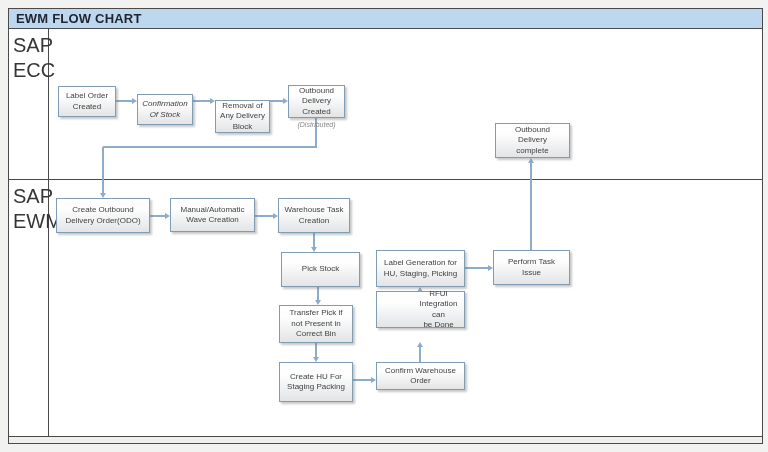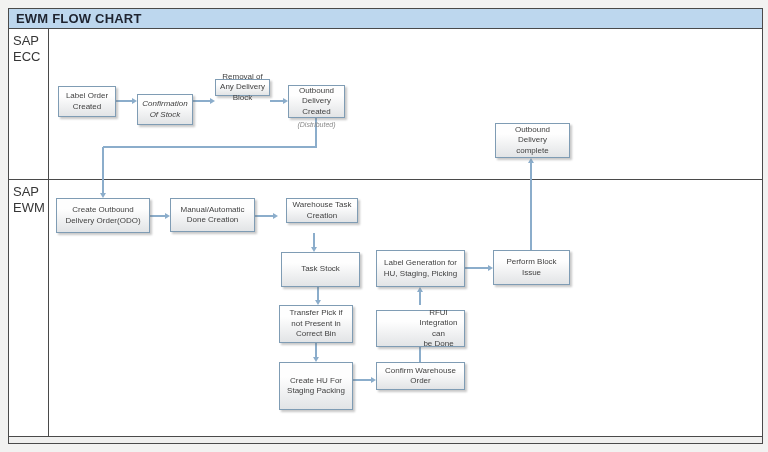--- a/index.html
+++ b/index.html
@@ -22,21 +22,21 @@
     background:var(--title-bg); display:flex; align-items:center; padding-left:7px;
     font-size:13px; font-weight:bold; letter-spacing:.2px; color:var(--title-text);
     z-index:3;
   }
   .vdivider{position:absolute; left:48px; top:29px; width:1px; height:407px; background:var(--frame-border); z-index:1;}
   .hdivider{position:absolute; left:8px; width:755px; height:1px; background:var(--frame-border); z-index:1;}
   #lane-div-1{top:179px;}
   #lane-div-2{top:436px;}
   .bottom-strip{position:absolute; left:9px; top:437px; width:753px; height:6px; background:#efefee; z-index:0;}
   .lane-label{
-    position:absolute; left:13px; font-size:13px; line-height:1.26;
+    position:absolute; left:13px; font-size:20px; line-height:1.26;
     color:var(--lane-text); white-space:pre-line; z-index:2;
   }
   #lane-ecc{top:33px;}
   #lane-ewm{top:184px;}
   .node{
     position:absolute; box-sizing:border-box; z-index:4;
     border:1px solid var(--box-border);
     background:linear-gradient(180deg, var(--fill-top) 30%, var(--fill-bottom) 100%);
     box-shadow:1.5px 1.5px 2px rgba(110,110,110,.38);
     color:var(--box-text); font-size:8px; line-height:1.3;
@@ -99,44 +99,44 @@
       <div class="seg" style="left: 465px; top: 267.25px; width: 23px; height: 1.5px;"></div>
       <div class="head head-r" style="left: 488px; top: 264.5px;"></div>
       <div class="seg" style="left: 530.25px; top: 163px; width: 1.5px; height: 87px;"></div>
       <div class="head head-u" style="left: 527.5px; top: 158px;"></div>
     </div>
   <div id="node-layer">
       <div class="node" style="left: 58px; top: 86px; width: 58px; height: 31px;">Label Order
 Created</div>
       <div class="node" style="left: 137px; top: 94px; width: 56px; height: 31px; font-style: italic;">Confirmation
 Of Stock</div>
-      <div class="node" style="left: 215px; top: 79px; width: 55px; height: 17px;">Removal of
+      <div class="node" style="left: 215px; top: 100px; width: 55px; height: 33px;">Removal of
 Any Delivery
 Block</div>
       <div class="node" style="left: 288px; top: 85px; width: 57px; height: 33px;">Outbound
 Delivery
 Created</div>
       <div class="node" style="left: 495px; top: 123px; width: 75px; height: 35px;">Outbound
 Delivery
 complete</div>
       <div class="node" style="left: 56px; top: 198px; width: 94px; height: 35px;">Create Outbound
 Delivery Order(ODO)</div>
       <div class="node" style="left: 170px; top: 198px; width: 85px; height: 34px;">Manual/Automatic
-Done Creation</div>
-      <div class="node" style="left: 286px; top: 198px; width: 72px; height: 25px;">Warehouse Task
+Wave Creation</div>
+      <div class="node" style="left: 278px; top: 198px; width: 72px; height: 35px;">Warehouse Task
 Creation</div>
-      <div class="node" style="left: 281px; top: 252px; width: 79px; height: 35px;">Task Stock</div>
+      <div class="node" style="left: 281px; top: 252px; width: 79px; height: 35px;">Pick Stock</div>
       <div class="node" style="left: 376px; top: 250px; width: 89px; height: 37px;">Label Generation for
 HU, Staging, Picking</div>
-      <div class="node" style="left: 493px; top: 250px; width: 77px; height: 35px;">Perform Block
+      <div class="node" style="left: 493px; top: 250px; width: 77px; height: 35px;">Perform Task
 Issue</div>
       <div class="node" style="left: 279px; top: 305px; width: 74px; height: 38px;">Transfer Pick if
 not Present in
 Correct Bin</div>
-      <div class="node" style="left: 376px; top: 310px; width: 89px; height: 37px; padding-left: 36px;">RFUI Integration can
+      <div class="node" style="left: 376px; top: 291px; width: 89px; height: 37px; padding-left: 36px;">RFUI Integration can
 be Done</div>
-      <div class="node" style="left: 279px; top: 362px; width: 74px; height: 48px;">Create HU For
+      <div class="node" style="left: 279px; top: 362px; width: 74px; height: 40px;">Create HU For
 Staging Packing</div>
       <div class="node" style="left: 376px; top: 362px; width: 89px; height: 28px;">Confirm Warehouse
 Order</div>
     </div>
   <div class="annotation">(Distributed)</div>
 </div>
 
 </body></html>

